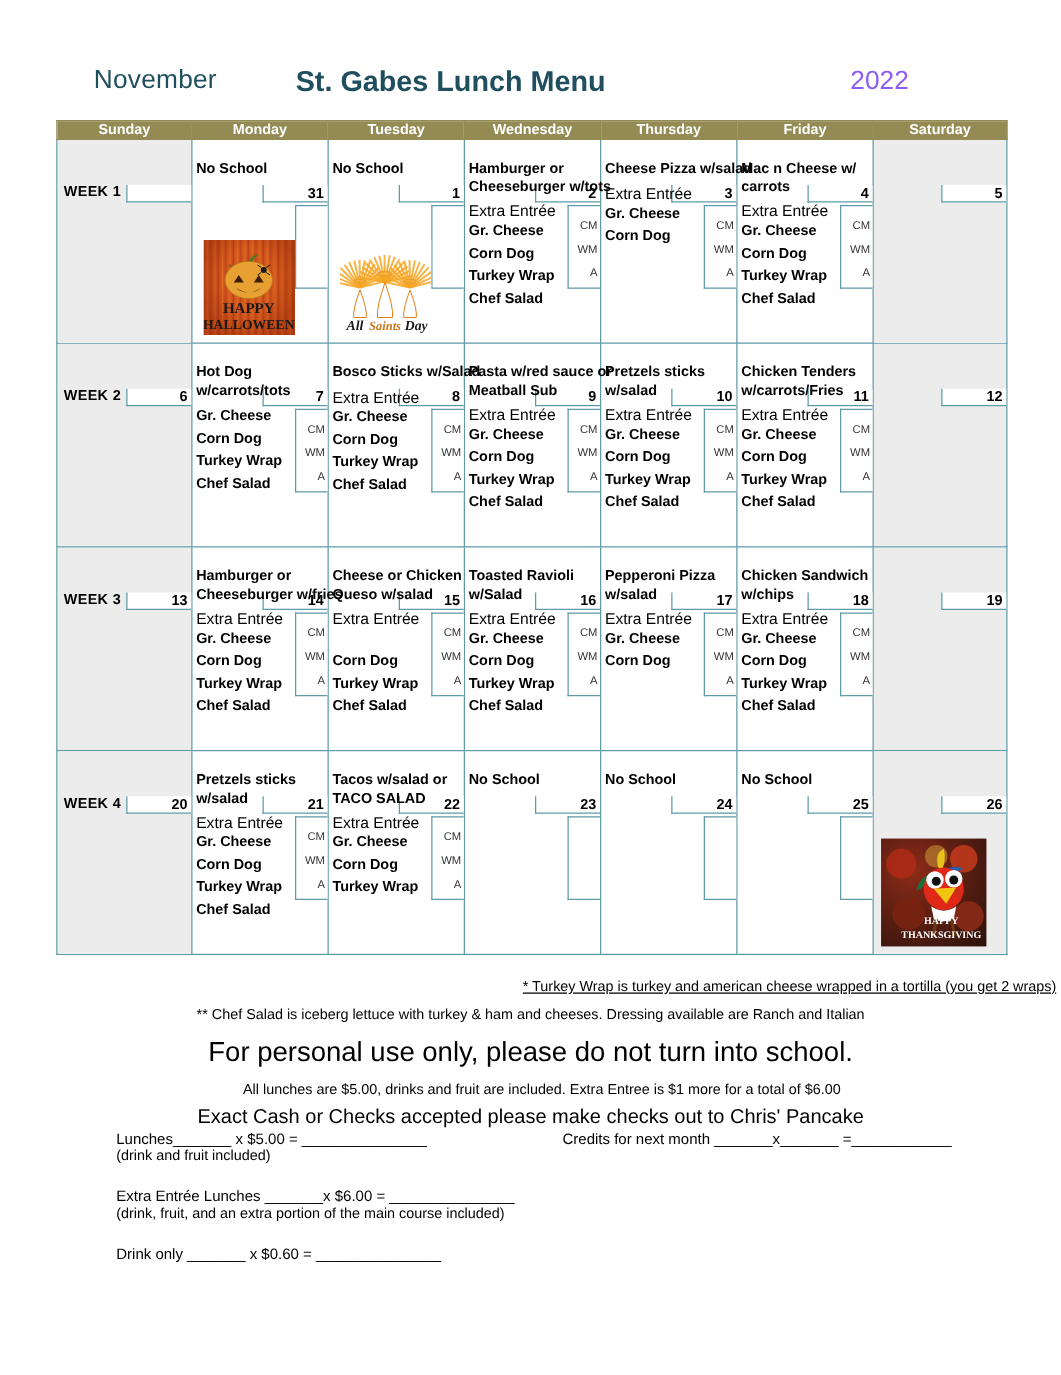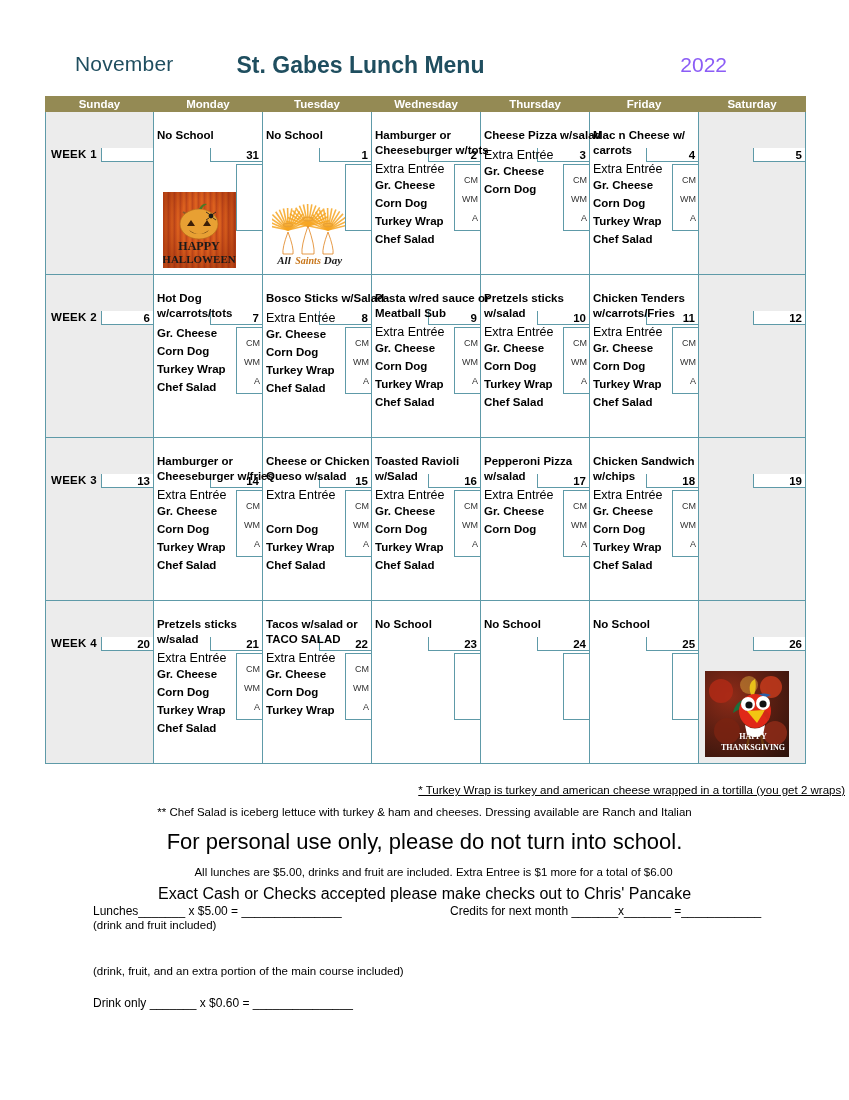--- a/index.html
+++ b/index.html
@@ -711,15 +711,16 @@
 <div class="footnote1">* Turkey Wrap is turkey and american cheese wrapped in a tortilla (you get 2 wraps)</div>
 <div class="footnote2">** Chef Salad is iceberg lettuce with turkey &amp; ham and cheeses. Dressing available are Ranch and Italian</div>
 <div class="personal-use">For personal use only, please do not turn into school.</div>
 <div class="price-note">All lunches are $5.00, drinks and fruit are included. Extra Entree is $1 more for a total of $6.00</div>
 <div class="cash-note">Exact Cash or Checks accepted please make checks out to Chris' Pancake</div>
 
 <div class="form-area">
   <div class="f-lunches">Lunches_______ x $5.00 = _______________</div>
   <div class="f-lunches-s">(drink and fruit included)</div>
   <div class="f-credits">Credits for next month  _______x_______ =____________</div>
+  <div class="f-extra">Extra Entrée Lunches _______x $6.00 = _______________</div>
   <div class="f-extra-s">(drink, fruit, and an extra portion of the main course included)</div>
   <div class="f-drink">Drink only _______ x $0.60 = _______________</div>
 </div>
 
 </body></html>

